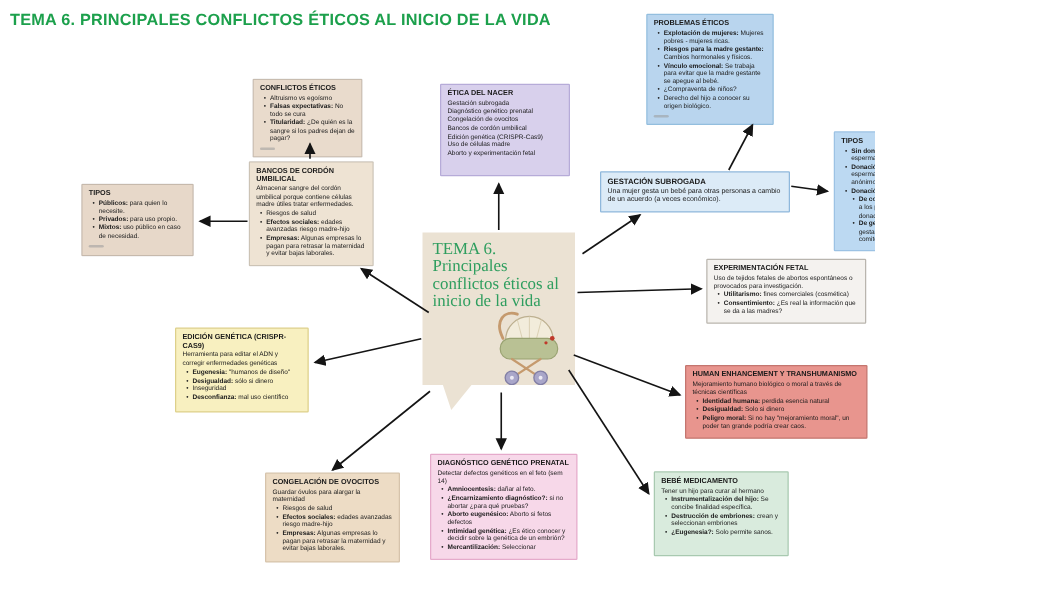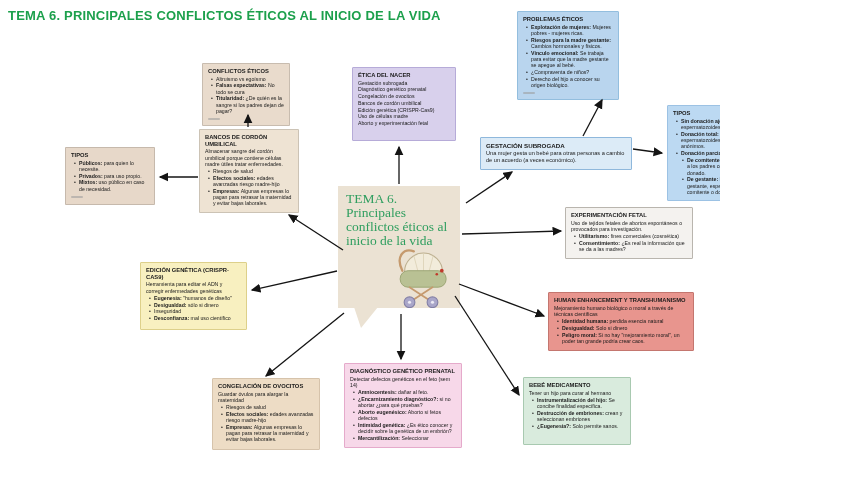--- a/index.html
+++ b/index.html
@@ -1,17 +1,17 @@
 <!DOCTYPE html>
 <html><head>
 <meta charset="utf-8">
 <style>
   html,body{margin:0;padding:0;background:#fff;}
   .canvas{position:relative;width:700px;height:477px;background:#fff;overflow:hidden;
-          font-family:"Liberation Sans",sans-serif;color:#1a1a1a;padding-left:20px;}
+          font-family:"Liberation Sans",sans-serif;color:#1a1a1a;}
   .page-title{position:absolute;left:8px;top:8px;font-size:13px;font-weight:bold;
               color:#1ca04c;letter-spacing:.2px;}
   
   .box{position:absolute;border:1px solid rgba(0,0,0,.14);border-radius:1px;
        padding:4px 5px 5px 5px;box-sizing:border-box;z-index:2;}
   .box h3{margin:0 0 1px 0;font-size:5.8px;font-weight:bold;line-height:1.15;}
   .box p{margin:0;font-size:5.2px;line-height:1.2;}
   .box ul{margin:1px 0 0 0;padding:0 0 0 3px;list-style:none;}
   .box li{position:relative;padding-left:5px;font-size:5.2px;line-height:1.2;margin:0 0 .5px 0;}
   .box li::before{content:"•";position:absolute;left:0;top:0;}

